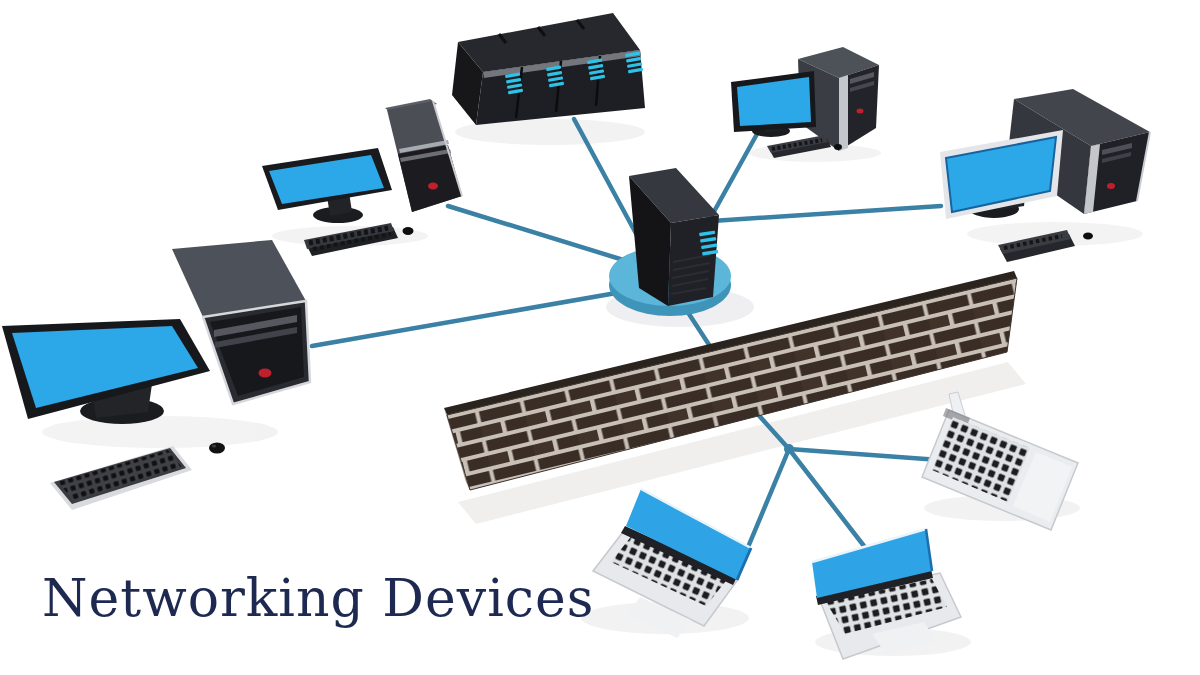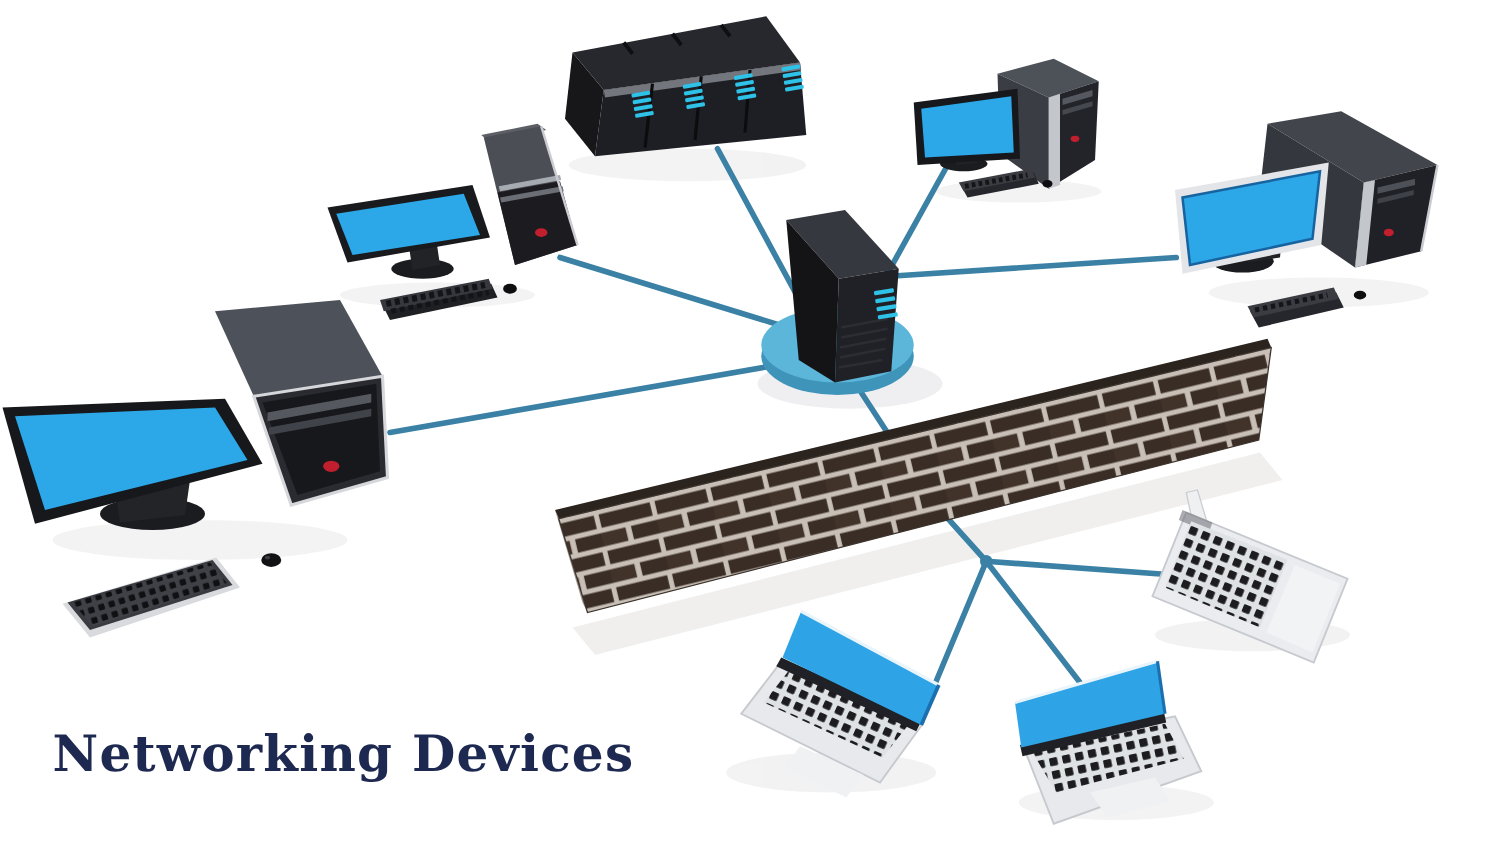--- a/index.html
+++ b/index.html
@@ -1,20 +1,20 @@
 <!DOCTYPE html>
 <html><head>
 <meta charset="utf-8">
 <style>
   html,body{margin:0;padding:0;background:#ffffff;}
   .stage{position:relative;width:1200px;height:675px;background:#ffffff;overflow:hidden;
          font-family:"Liberation Sans", sans-serif;}
   .scene{position:absolute;left:0;top:0;}
-  .title{position:absolute;left:42px;top:580px;width:560px;
-         font-family:"DejaVu Serif", serif;font-weight:700;font-size:40px;
+  .title{position:absolute;left:42px;top:568px;width:560px;
+         font-family:"DejaVu Serif", serif;font-weight:400;font-size:52px;
          letter-spacing:1px;color:#1d2950;white-space:nowrap;}
 </style>
 </head>
 <body>
 
 <div class="stage">
 
 <svg class="scene" width="1200" height="675" viewBox="0 0 1200 675">
   <defs>
     <pattern id="bricks" width="46" height="30" patternUnits="userSpaceOnUse" patternTransform="rotate(-13.5)">

